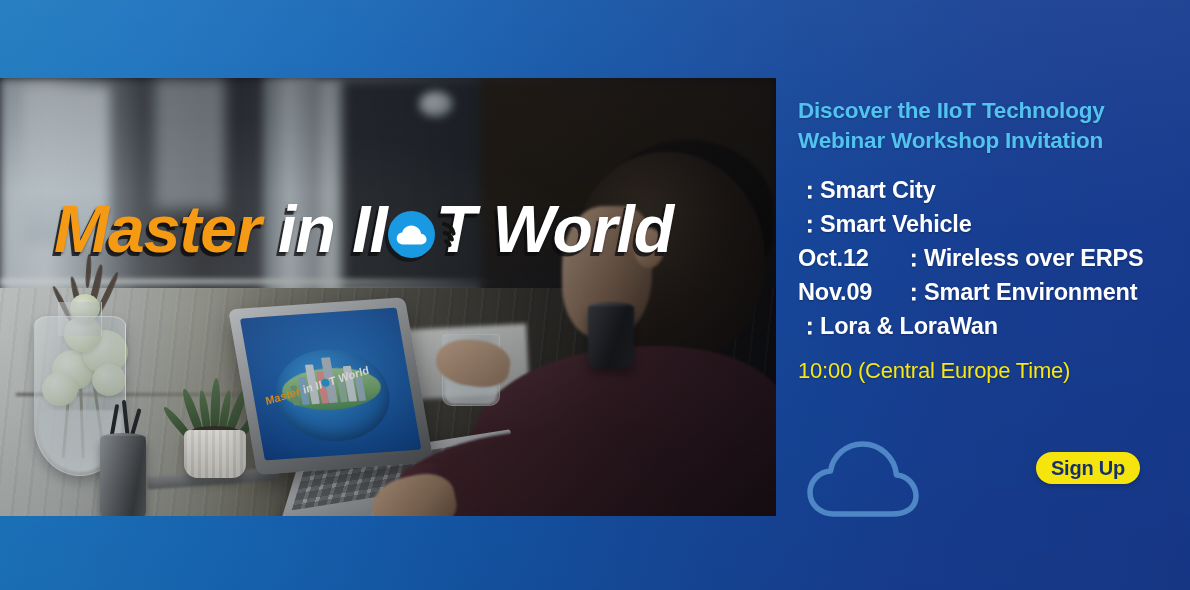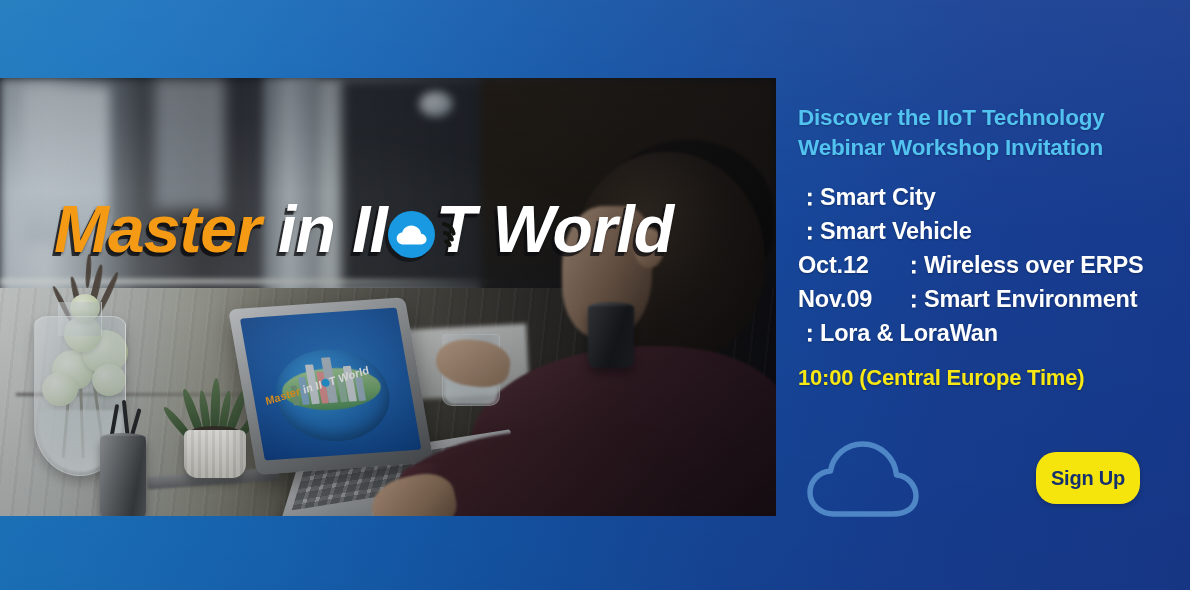--- a/index.html
+++ b/index.html
@@ -373,21 +373,21 @@
     box-shadow:-3px 4px 0 rgba(12,12,16,.6);
     vertical-align:baseline;
   }
   .iot-dot svg{ position:absolute; left:7px; top:13px; }
   .wifi-arcs{
     position:absolute; left:46px; top:-4px; width:26px; height:30px;
   }
 
   
   .panel{
-    position:absolute; left:798px; top:103px; width:380px; z-index:5;
+    position:absolute; left:798px; top:96px; width:380px; z-index:5;
   }
   .panel-head{
     color:#52c3f0; font-weight:bold; font-size:22.5px; line-height:1.33;
     letter-spacing:-.2px;
     text-shadow:0 1px 2px rgba(0,0,0,.25);
   }
   .sched{ margin-top:17px; }
   .sched-row{
     display:flex; align-items:flex-start;
     color:#ffffff; font-weight:bold; font-size:23.5px; line-height:1.45;
@@ -397,31 +397,31 @@
   .sched-date{ width:104px; flex:0 0 104px; }
   .sched-sep{ width:22px; flex:0 0 22px; text-align:center; }
   .sched-title{ flex:1 1 auto; }
   .sched-cont{
     color:#ffffff; font-weight:bold; font-size:23.5px; line-height:1.45;
     letter-spacing:-.2px; padding-left:126px;
     text-shadow:0 1px 2px rgba(0,0,0,.3);
   }
   .time-line{
     margin-top:15px;
-    color:#f7e713; font-weight:bold; font-size:22px; letter-spacing:-.2px;
+    color:#f7e713; font-weight:normal; font-size:22px; letter-spacing:-.2px;
     text-shadow:0 1px 2px rgba(0,0,0,.3);
   }
 
   .cloud-deco{
     position:absolute; left:806px; top:430px; z-index:4;
     width:118px; height:88px; overflow:hidden;
   }
   .signup-btn{
     position:absolute; left:1036px; top:452px; z-index:6;
-    width:104px; height:52px; border:0; border-radius:20px;
+    width:104px; height:32px; border:0; border-radius:20px;
     background:#f5e50c; color:#15306e;
     font-family:"Liberation Sans", sans-serif;
     font-weight:bold; font-size:20px; letter-spacing:-.2px;
     cursor:pointer; box-shadow:0 2px 5px rgba(0,0,0,.22);
   }
 </style>
 </head>
 <body>
 
 <div class="banner">

